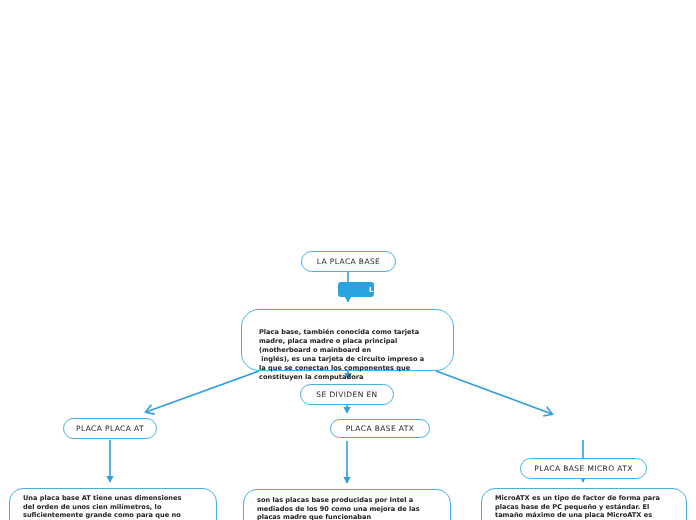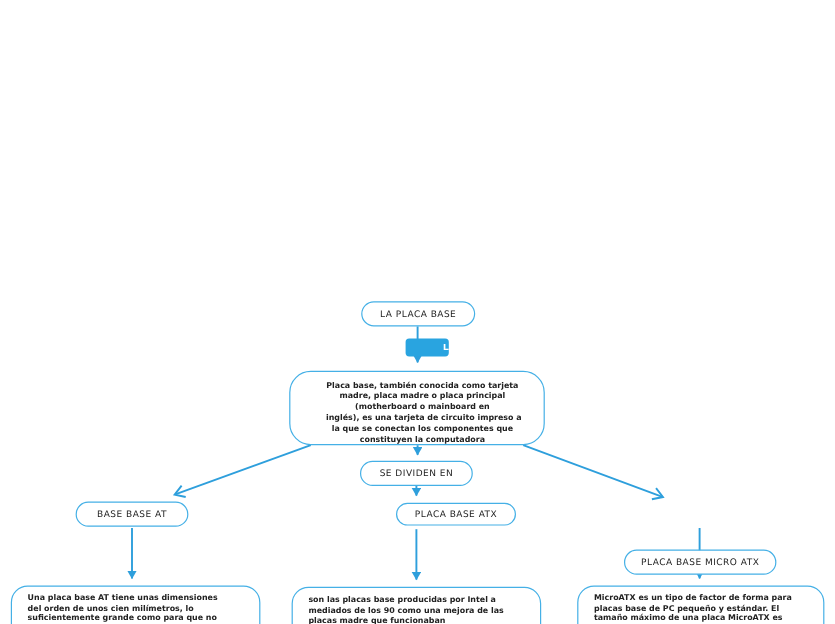--- a/index.html
+++ b/index.html
@@ -69,32 +69,32 @@
     <line x1="436" y1="371" x2="552" y2="414" stroke="#2E9FDC" stroke-width="1.6" marker-end="url(#vee)"></line>
     <line x1="110" y1="440" x2="110" y2="482" stroke="#2E9FDC" stroke-width="1.6" marker-end="url(#tri)"></line>
     <line x1="347" y1="441" x2="347" y2="483" stroke="#2E9FDC" stroke-width="1.6" marker-end="url(#tri)"></line>
     <line x1="583" y1="440" x2="583" y2="482" stroke="#2E9FDC" stroke-width="1.6" marker-end="url(#tri)"></line>
   </svg>
 
   <div class="pill" style="left:301px;top:251px;width:95px;height:21px;">LA PLACA BASE</div>
 
   <div class="edge-label" style="left:338px;top:282px;width:19px;height:15px;padding-left:36px;">LA</div>
 
-  <div class="bignode" style="left:241px;top:309px;width:213px;height:62px;border-radius:18px;padding:7px 8px 0 17px;text-align:center;">
+  <div class="bignode" style="left:241px;top:309px;width:213px;height:62px;border-radius:18px;padding:18px 8px 0 17px;">
     <div class="txt" style="line-height:9px;">Placa base, también conocida como tarjeta
 madre, placa madre o placa principal
 (motherboard o mainboard en
  inglés), es una tarjeta de circuito impreso a
 la que se conectan los componentes que
 constituyen la computadora</div>
   </div>
 
   <div class="pill" style="left:300px;top:384px;width:94px;height:21px;">SE DIVIDEN EN</div>
 
-  <div class="pill" style="left:63px;top:418px;width:94px;height:21px;">BASE BASE AT</div>
+  <div class="pill" style="left:63px;top:418px;width:94px;height:21px;">PLACA PLACA AT</div>
 
   <div class="pill" style="left:297px;top:419px;width:100px;height:19px;margin-left:33px;">PLACA BASE ATX</div>
 
   <div class="pill" style="left:520px;top:418px;width:127px;height:21px;margin-top:40px;">PLACA BASE MICRO ATX</div>
 
   <div class="bignode" style="left:9px;top:488px;width:208px;height:58px;border-radius:14px;padding:5px 8px 0 13px;">
     <div class="txt" style="line-height:8.5px;">Una placa base AT tiene unas dimensiones
 del orden de unos cien milímetros, lo
 suficientemente grande como para que no
 puede caber en mini escritorios, estas</div>

